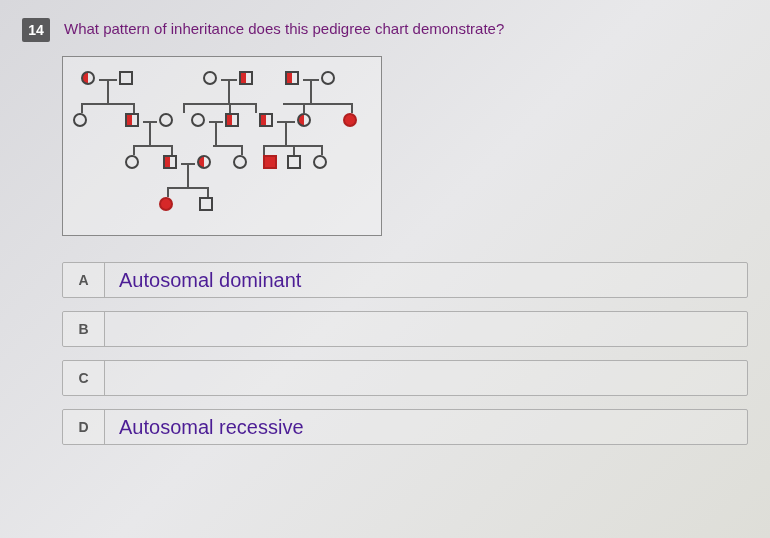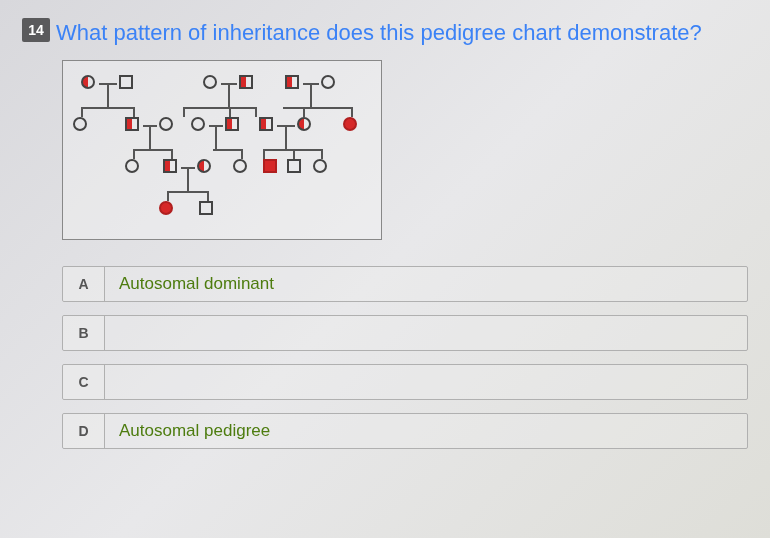--- a/index.html
+++ b/index.html
@@ -5,46 +5,46 @@
 * { box-sizing: border-box; margin: 0; padding: 0; }
 body {
   width: 770px;
   height: 538px;
   background: linear-gradient(135deg, #d8d8dc 0%, #e8e8ea 50%, #deded8 100%);
   font-family: Arial, sans-serif;
   padding: 18px 22px;
   color: #3a3a3a;
   position: relative;
 }
-.header { display: flex; align-items: flex-start; gap: 6px; margin-bottom: 14px; }
+.header { display: flex; align-items: flex-start; gap: 14px; margin-bottom: 14px; }
 .qnum {
   background:#5a5a5c; color:#fff; font-weight:bold; font-size:14px;
   width:28px; height:24px; display:flex; align-items:center; justify-content:center;
   border-radius:2px;
 }
-.qtext { font-size:22px; color:#3b82f6; padding-top:2px; }
+.qtext { font-size:15px; color:#701a75; padding-top:2px; }
 .pedigree-box {
   border:1px solid #888; background:rgba(245,245,245,0.4);
   width:320px; height:180px; margin-left:40px; margin-bottom:26px;
   position:relative;
 }
 .answers { margin-left:40px; display:flex; flex-direction:column; gap:13px; }
 .answer-row {
   display:flex; align-items:stretch; height:36px;
   border:1px solid #b0b0b0; background:rgba(240,240,240,0.3);
   border-radius:2px; overflow:hidden;
 }
 .answer-letter {
   width:42px; display:flex; align-items:center; justify-content:center;
   font-size:14px; font-weight:bold; color:#555; border-right:1px solid #b0b0b0;
   background:rgba(235,235,235,0.5);
 }
 .answer-text {
   flex:1; display:flex; align-items:center; padding-left:14px;
-  font-size:17px; color:#4d7c0f;
+  font-size:20px; color:#4c1d95;
 }
 
 .sym { position:absolute; }
 .circle { width:14px; height:14px; border:2px solid #444; border-radius:50%; background:transparent; }
 .square { width:14px; height:14px; border:2px solid #444; background:transparent; }
 .filled { background:#d62828; border-color:#b01f1f; }
 .half-sq { width:14px; height:14px; border:2px solid #444; background:linear-gradient(90deg,#d62828 50%, transparent 50%); }
 .line { position:absolute; background:#555; }
 </style>
 </head>
@@ -144,15 +144,15 @@
     <div class="answer-text">Autosomal dominant</div>
   </div>
   <div class="answer-row">
     <div class="answer-letter">B</div>
   </div>
   <div class="answer-row">
     <div class="answer-letter">C</div>
   </div>
   <div class="answer-row">
     <div class="answer-letter">D</div>
-    <div class="answer-text">Autosomal pedigree</div>
+    <div class="answer-text">Autosomal recessive</div>
   </div>
 </div>
 
 </body></html>

